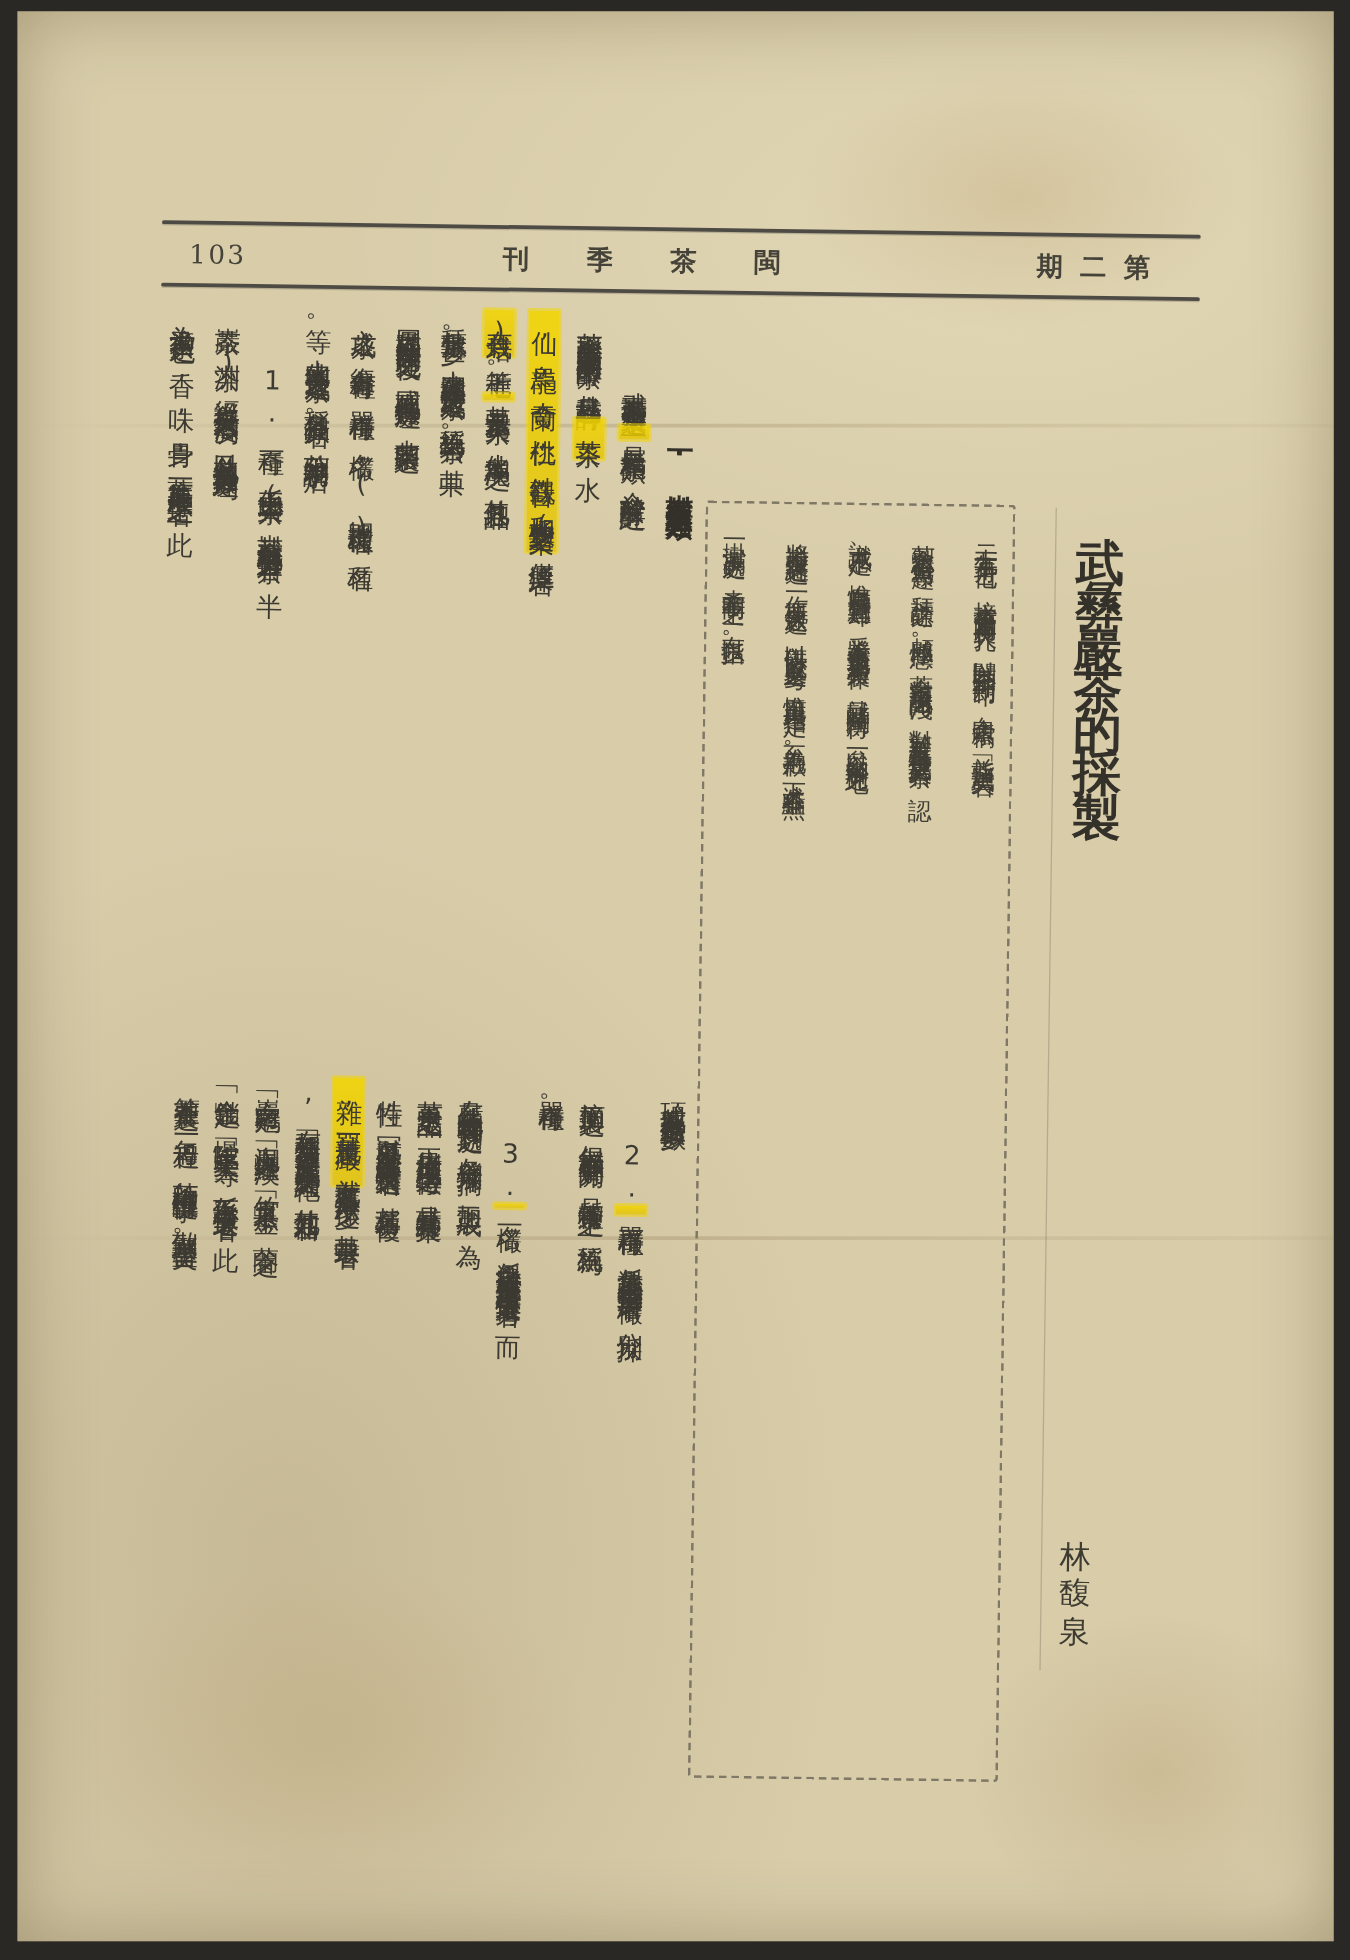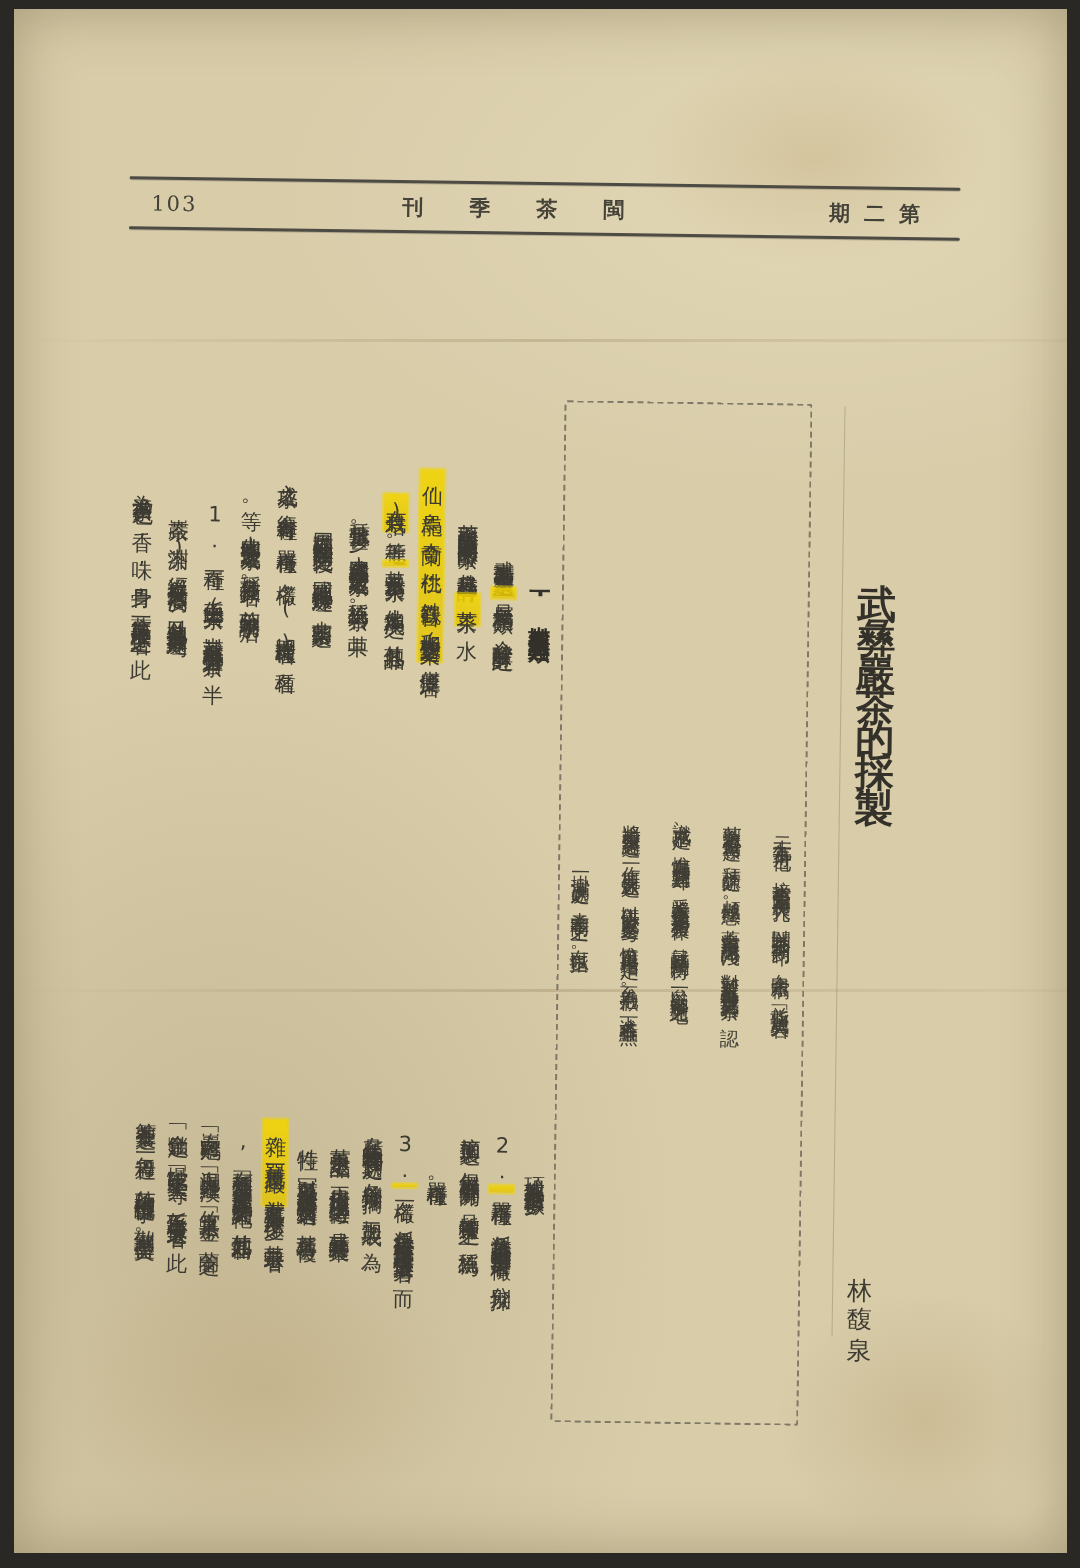--- a/index.html
+++ b/index.html
@@ -8,21 +8,20 @@
     background:#2a2824; overflow:hidden;
     font-family:"DejaVu Sans", sans-serif;
   }
   .paper {
     position:absolute; left:14px; top:9px; right:13px; bottom:15px;
     background:
       radial-gradient(ellipse 900px 500px at 75% 12%, rgba(255,248,220,.25), rgba(0,0,0,0) 60%),
       radial-gradient(ellipse 700px 900px at 20% 80%, rgba(120,100,60,.18), rgba(0,0,0,0) 65%),
       radial-gradient(ellipse 1400px 1800px at 50% 45%, #d8cca9 60%, #c9bb95 88%, #b8a981 100%);
     box-shadow: inset 0 0 60px rgba(80,65,35,.35);
-    text-align: center;
   }
   .stain { position:absolute; border-radius:50%; pointer-events:none; }
   .stain.s1 { left:620px; top:40px; width:360px; height:220px;
     background:radial-gradient(ellipse, rgba(180,155,105,.30), rgba(0,0,0,0) 70%); }
   .stain.s2 { left:40px; top:1240px; width:420px; height:280px;
     background:radial-gradient(ellipse, rgba(170,145,95,.22), rgba(0,0,0,0) 70%); }
   .stain.s3 { left:760px; top:1280px; width:300px; height:260px;
     background:radial-gradient(ellipse, rgba(165,140,92,.25), rgba(0,0,0,0) 70%); }
   .crease { position:absolute; left:0; right:0; height:3px; pointer-events:none;
     background:linear-gradient(90deg, rgba(130,110,70,.0), rgba(130,110,70,.25), rgba(130,110,70,.05)); }

